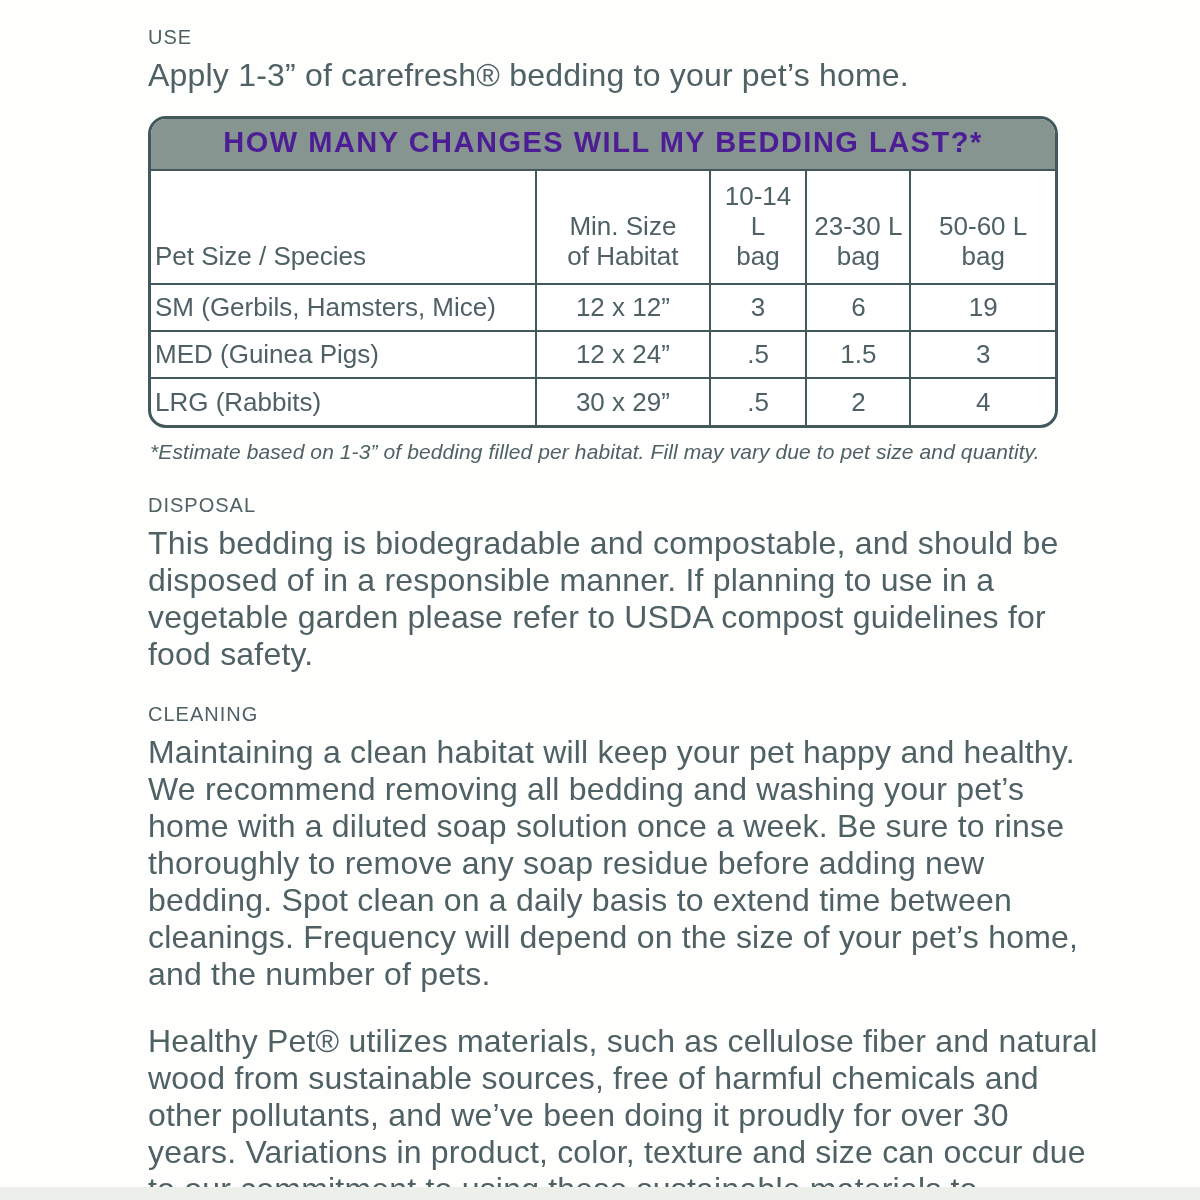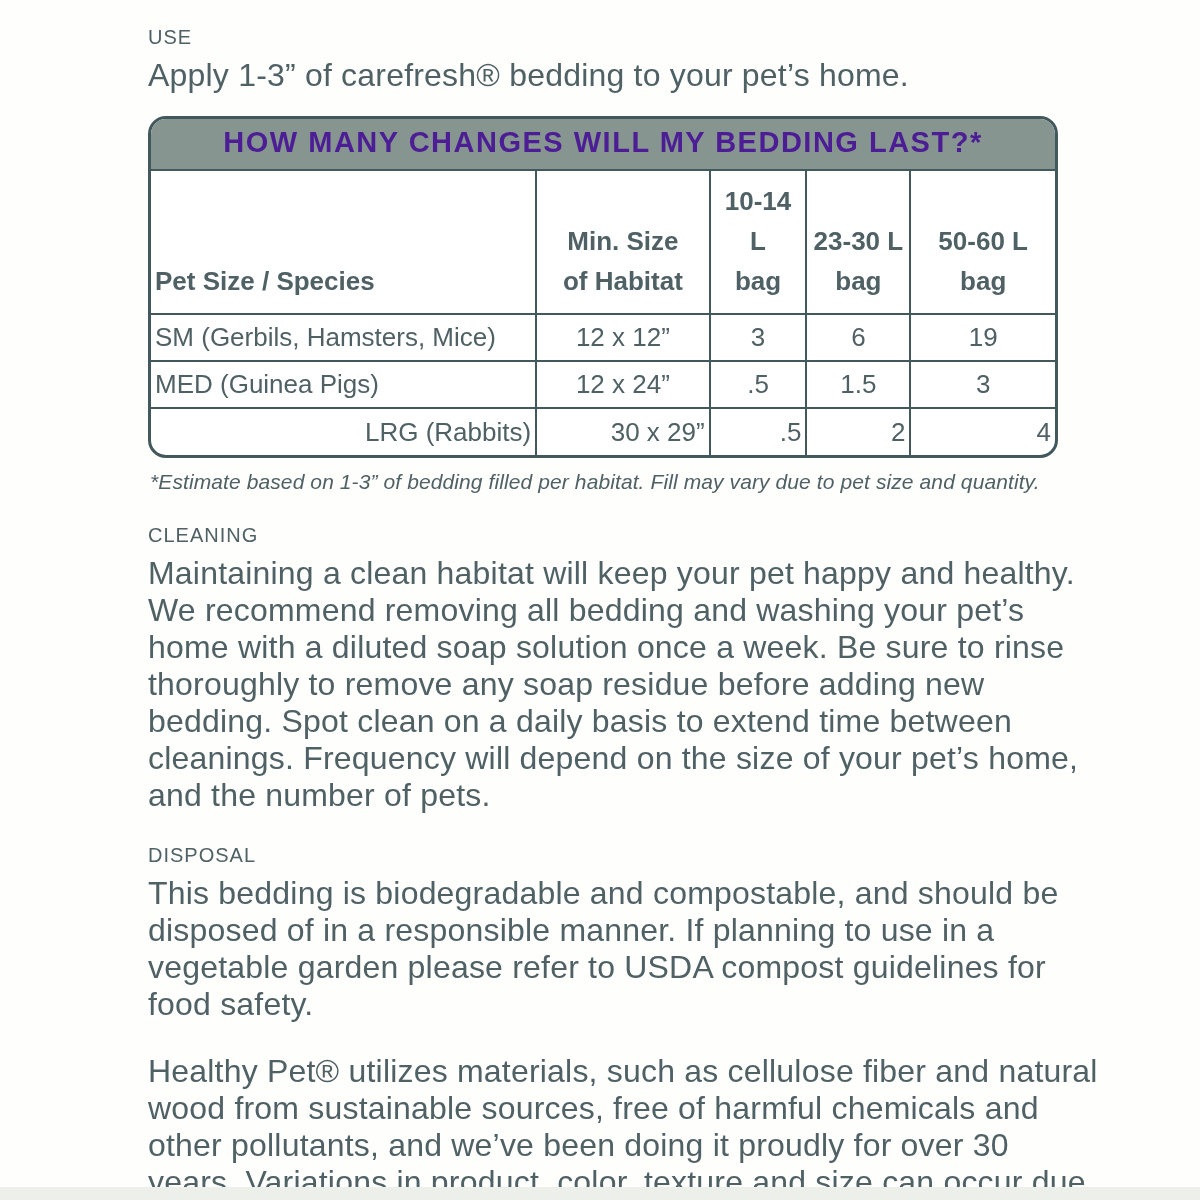--- a/index.html
+++ b/index.html
@@ -42,24 +42,24 @@
   }
   table{width:100%;border-collapse:collapse;font-size:26px;color:var(--text);}
   col.c0{width:42.6%;}
   col.c1{width:19.2%;}
   col.c2{width:10.7%;}
   col.c3{width:11.5%;}
   col.c4{width:16%;}
   th,td{border:2px solid var(--border);}
   tr > *:first-child{border-left:0;}
   tr > *:last-child{border-right:0;}
-  tbody tr:last-child > td{border-bottom:0;text-align:right;}
+  tbody tr:last-child > td{border-bottom:0;}
   th{
-    font-weight:bold;text-align:center;vertical-align:bottom;
-    padding:10px 4px 12px;line-height:40px;white-space:pre-line;
+    font-weight:normal;text-align:center;vertical-align:bottom;
+    padding:10px 4px 12px;line-height:30px;white-space:pre-line;
   }
   th.left,td.left{text-align:left;}
   td{text-align:center;height:47px;padding:4px;}
   .footnote{
     font-size:21px;letter-spacing:.1px;margin:12px 0 0 2px;
     white-space:nowrap;
     font-style:italic;
   }
   .bottom-strip{
     position:absolute;left:0;bottom:0;width:1200px;height:13px;
@@ -121,36 +121,36 @@
           <td>2</td>
           <td>4</td>
         </tr>
       </tbody>
     </table>
   </div>
 
   <p class="footnote">*Estimate based on 1-3” of bedding filled per habitat. Fill may vary due to pet size and quantity.</p>
 
   <section class="section">
+    <h2>DISPOSAL</h2>
+    <p class="body-text">This bedding is biodegradable and compostable, and should be
+disposed of in a responsible manner. If planning to use in a
+vegetable garden please refer to USDA compost guidelines for
+food safety.</p>
+  </section>
+
+  <section class="section">
     <h2>CLEANING</h2>
     <p class="body-text">Maintaining a clean habitat will keep your pet happy and healthy.
 We recommend removing all bedding and washing your pet’s
 home with a diluted soap solution once a week. Be sure to rinse
 thoroughly to remove any soap residue before adding new
 bedding. Spot clean on a daily basis to extend time between
 cleanings. Frequency will depend on the size of your pet’s home,
 and the number of pets.</p>
-  </section>
-
-  <section class="section">
-    <h2>DISPOSAL</h2>
-    <p class="body-text">This bedding is biodegradable and compostable, and should be
-disposed of in a responsible manner. If planning to use in a
-vegetable garden please refer to USDA compost guidelines for
-food safety.</p>
   </section>
 
   <section class="section">
     <p class="body-text">Healthy Pet® utilizes materials, such as cellulose fiber and natural
 wood from sustainable sources, free of harmful chemicals and
 other pollutants, and we’ve been doing it proudly for over 30
 years. Variations in product, color, texture and size can occur due
 to our commitment to using these sustainable materials to
 protect the future of our planet.</p>
   </section>

